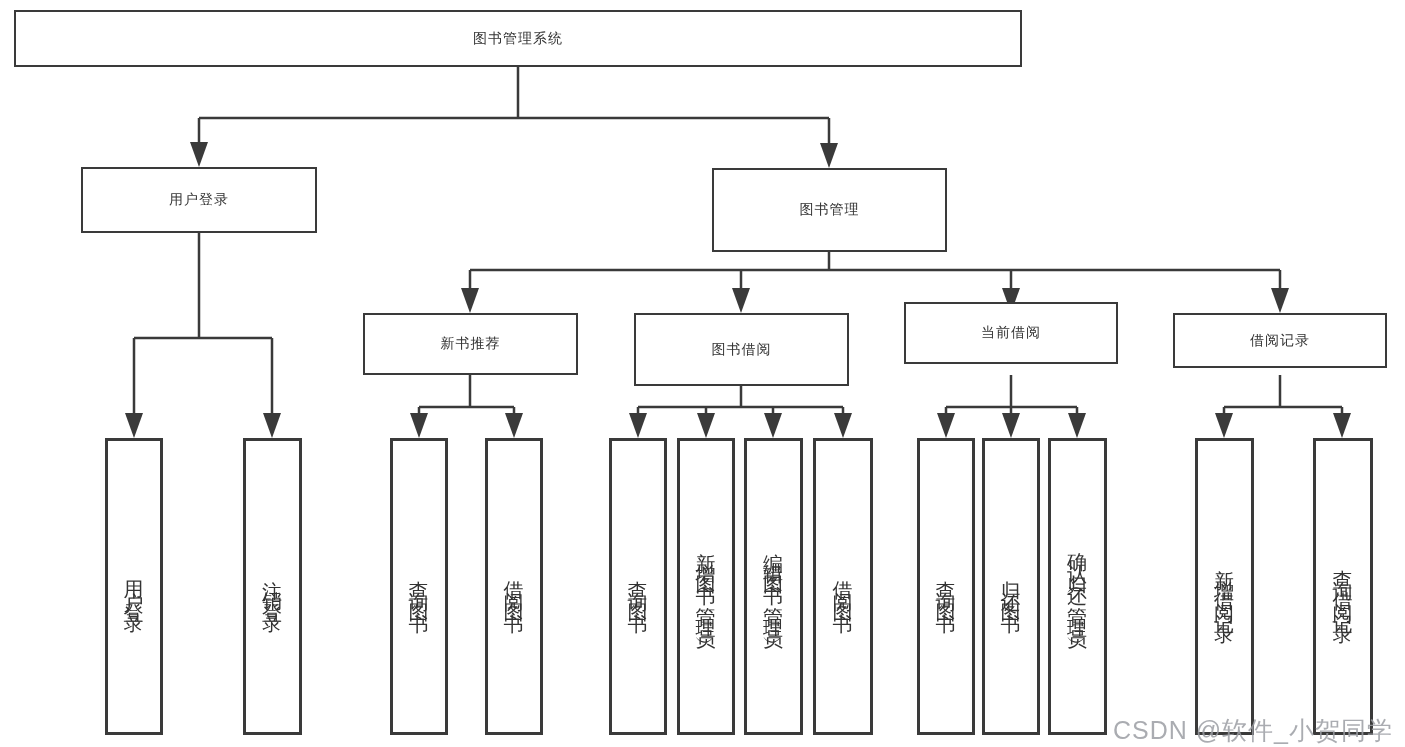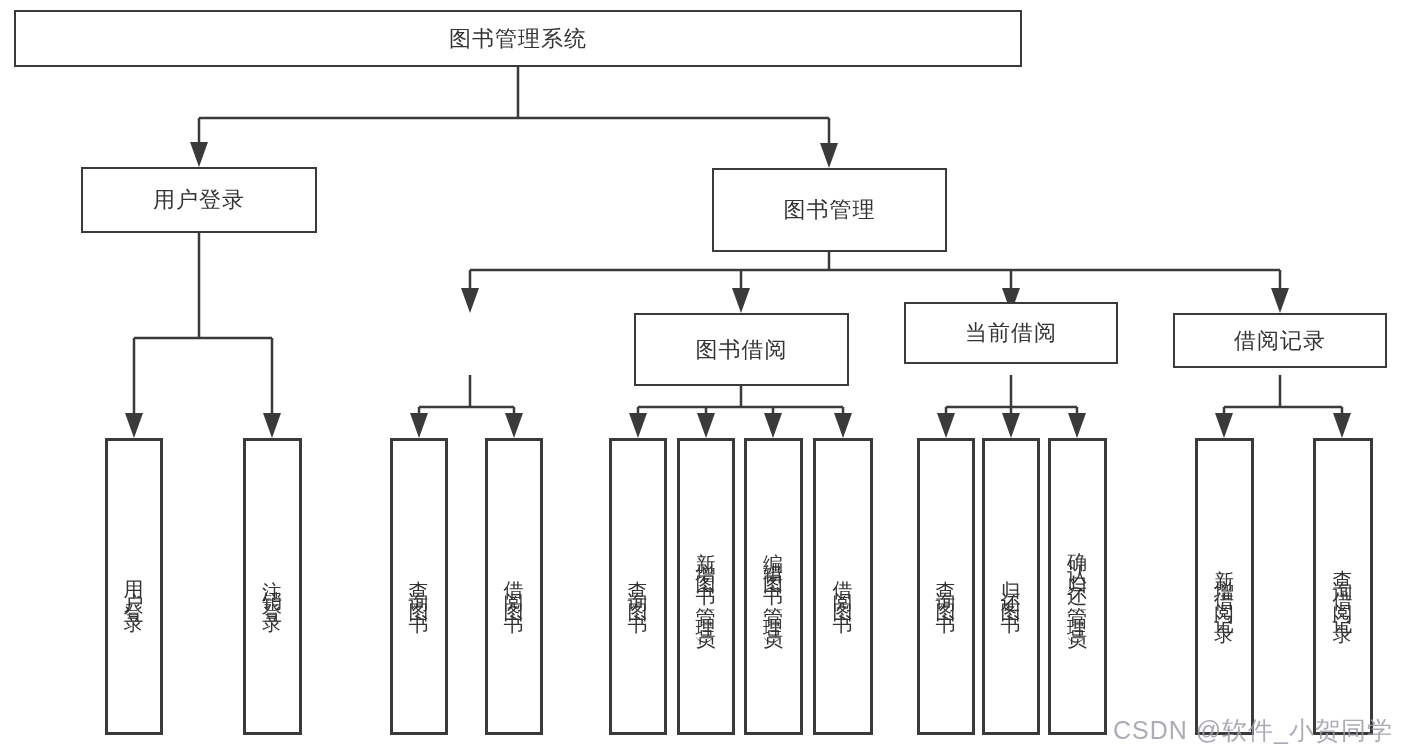--- a/index.html
+++ b/index.html
@@ -23,21 +23,21 @@
   .hbox {
     position: absolute;
     box-sizing: border-box;
     border: 2px solid #3a3a3a;
     background: #ffffff;
     display: flex;
     align-items: center;
     justify-content: center;
   }
   .hbox .hlabel {
-    font-size: 22px;
+    font-size: 14px;
     letter-spacing: 1px;
     color: #333333;
     white-space: nowrap;
   }
   .vbox {
     position: absolute;
     box-sizing: border-box;
     border: 3px solid #3a3a3a;
     background: #ffffff;
     display: flex;
@@ -135,20 +135,23 @@
     <span class="hlabel">图书管理系统</span>
   </div>
 
   <div class="hbox" style="left:81px; top:167px; width:236px; height:66px">
     <span class="hlabel">用户登录</span>
   </div>
   <div class="hbox" style="left:712px; top:168px; width:235px; height:84px">
     <span class="hlabel">图书管理</span>
   </div>
 
+  <div class="hbox" style="left:363px; top:313px; width:215px; height:62px">
+    <span class="hlabel">新书推荐</span>
+  </div>
   <div class="hbox" style="left:634px; top:313px; width:215px; height:73px">
     <span class="hlabel">图书借阅</span>
   </div>
   <div class="hbox" style="left:904px; top:302px; width:214px; height:62px">
     <span class="hlabel">当前借阅</span>
   </div>
   <div class="hbox" style="left:1173px; top:313px; width:214px; height:55px">
     <span class="hlabel">借阅记录</span>
   </div>
 

